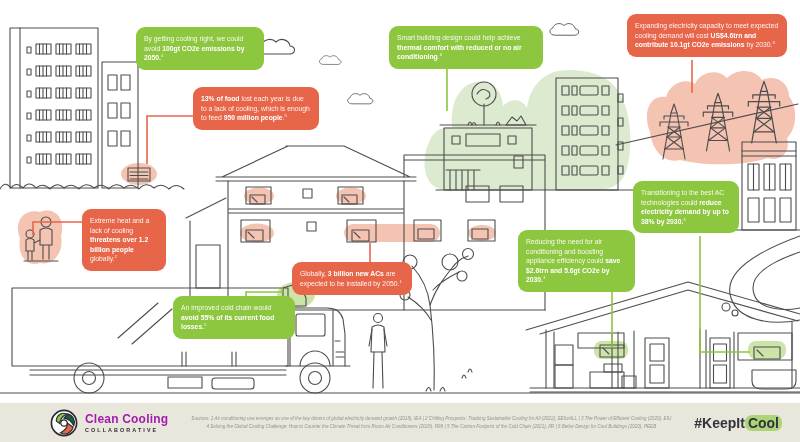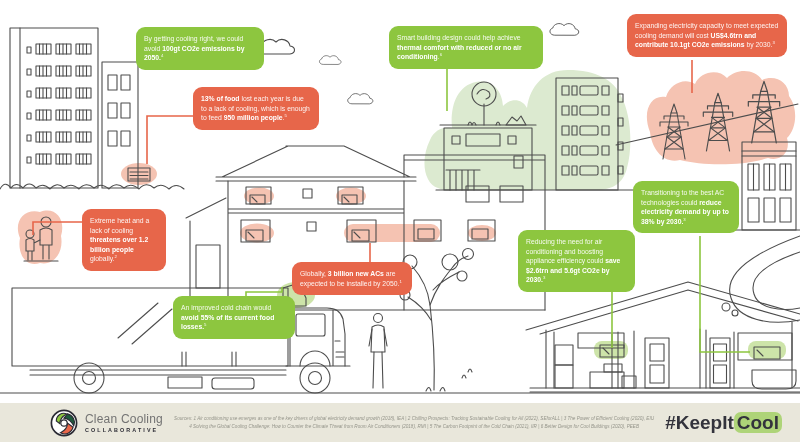--- a/index.html
+++ b/index.html
@@ -8,24 +8,24 @@
   .art{position:absolute;left:0;top:0;}
   .callout{position:absolute;border-radius:9px;padding:7px 8px;box-sizing:border-box;
            font-size:6.8px;line-height:1.4;color:rgba(255,255,255,.92);}
   .callout b{color:#fff;font-weight:700;}
   .callout sup{font-size:4.3px;line-height:0;vertical-align:super;}
   .callout.green{background:#8dc63f;}
   .callout.red{background:#e7664a;}
   .footer{position:absolute;left:0;top:403px;width:800px;height:39px;background:#e9e7db;
           display:flex;align-items:center;padding:0 14px;box-sizing:border-box;gap:10px;}
   .brand{display:flex;align-items:center;gap:7px;margin-left:36px;}
-  .brand-title{font-size:12px;font-weight:400;color:#737373;letter-spacing:.2px;text-align:right;}
+  .brand-title{font-size:12px;font-weight:700;color:#a21caf;letter-spacing:.2px;text-align:right;}
   .brand-sub{font-size:5.4px;font-weight:700;color:#2c2c35;letter-spacing:2.1px;margin-top:1px;}
   .sources{flex:1;text-align:center;font-size:4.6px;font-style:italic;color:#94948a;line-height:1.6;}
-  .hashtag{font-size:19px;font-weight:800;color:#33333c;margin-right:4px;white-space:nowrap;}
+  .hashtag{font-size:14px;font-weight:800;color:#33333c;margin-right:4px;white-space:nowrap;}
   .hashtag .hl{background:#aed478;border-radius:7px;padding:0 3px;}
 </style>
 </head>
 <body>
 
 <div class="stage">
 
 <svg class="art" width="800" height="403" viewBox="0 0 800 403">
   <defs>
     <g id="awin">

